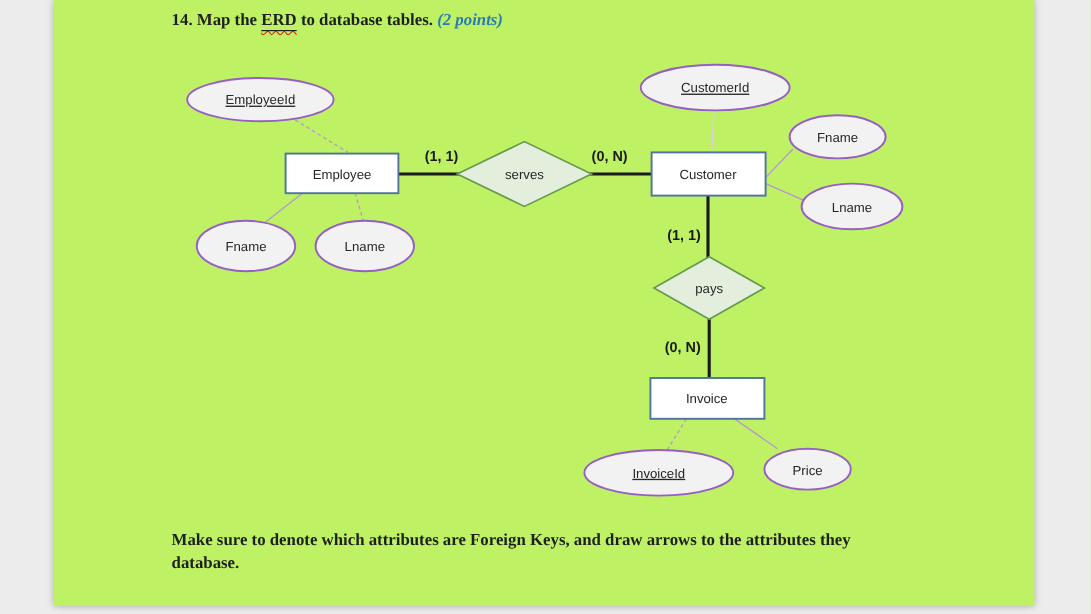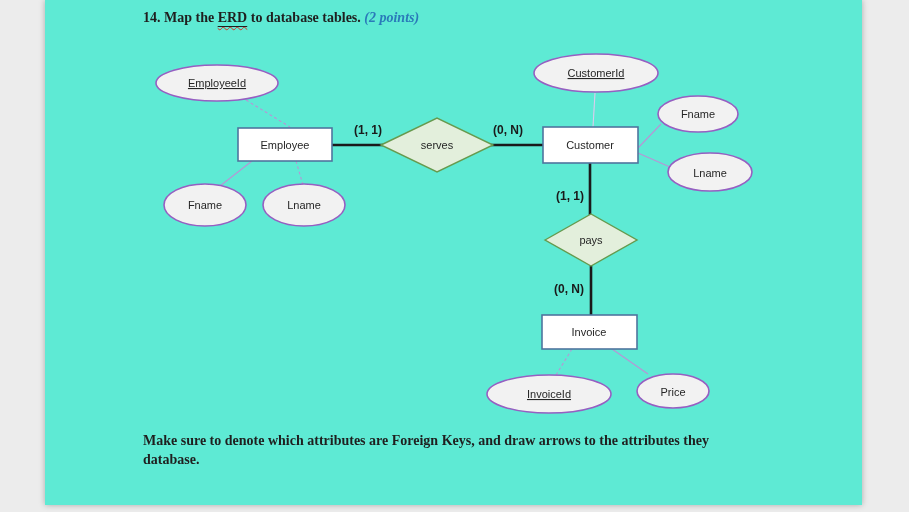--- a/index.html
+++ b/index.html
@@ -3,21 +3,21 @@
 <meta charset="utf-8">
 <style>
   html,body{margin:0;padding:0;}
   body{
     width:909px;height:512px;position:relative;overflow:hidden;
     background:#ececec;
     font-family:"Liberation Serif", serif;
   }
   .page{
     position:absolute;left:45px;top:0;width:817px;height:505px;
-    background:#5eead4;
+    background:#bef264;
     box-shadow:0 0 6px rgba(0,0,0,0.28);
   }
   .question-title{
     position:absolute;left:98px;top:10px;
     font-size:14px;font-weight:bold;color:#1f1f1f;
     white-space:nowrap;
   }
   .erd-outer{
     text-decoration:underline;
     text-decoration-style:wavy;
@@ -27,21 +27,21 @@
   }
   .erd-inner{
     text-decoration:underline;
     text-decoration-color:#1f1f1f;
     text-decoration-thickness:1px;
   }
   .points{
     color:#2a7ab9;font-style:italic;
   }
   .footer-note{
-    position:absolute;left:98px;top:432px;width:650px;
+    position:absolute;left:98px;top:442px;width:650px;
     font-size:14px;font-weight:bold;color:#1f1f1f;line-height:18.5px;
   }
   .diagram-svg{
     position:absolute;left:0;top:0;width:909px;height:512px;
   }
   .ent{fill:#ffffff;stroke:#4f759e;stroke-width:1.6;}
   .attr{fill:#f2f2f2;stroke:#965fc2;stroke-width:1.6;}
   .rel{fill:#e3efdc;stroke:#669a4e;stroke-width:1.4;}
   .blackline{stroke:#1a1a1a;stroke-width:2.6;}
   .conn{stroke:#b894d6;stroke-width:1.1;fill:none;}

